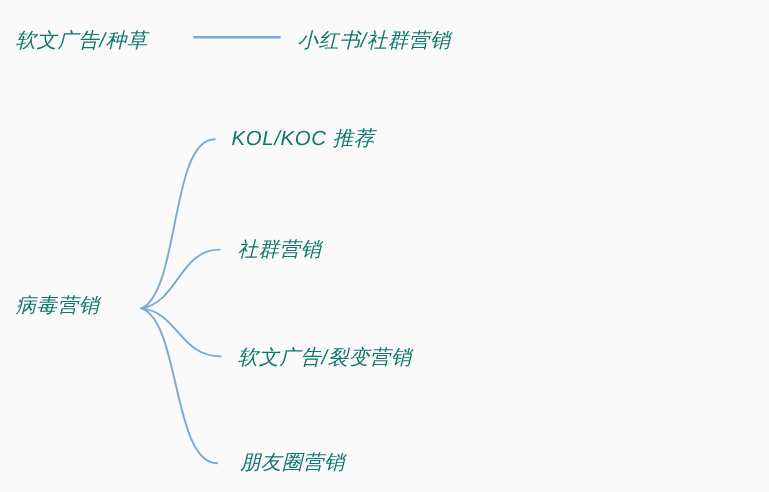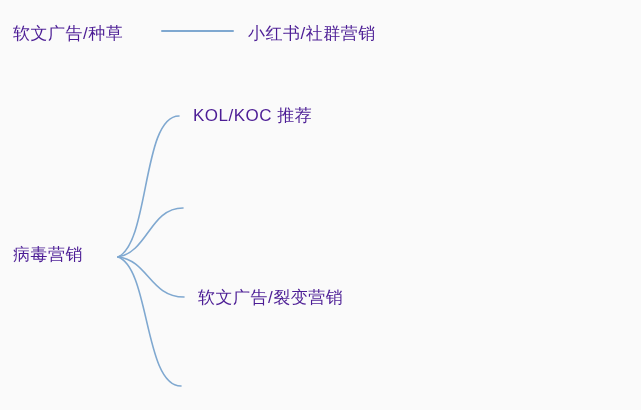--- a/index.html
+++ b/index.html
@@ -29,23 +29,24 @@
     stroke-width: 1.6;
   }
   .connectors path.straight {
     stroke-width: 2;
   }
   .node {
     position: absolute;
     font-size: 17px;
     line-height: 20px;
     letter-spacing: 0.5px;
-    color: #4c1d95;
+    color: #0f766e;
     white-space: nowrap;
     cursor: default;
+    font-style: italic;
   }
 </style>
 </head>
 <body>
 
 <div class="canvas">
 
   <svg class="connectors" width="641" height="410" viewBox="0 0 641 410">
     <path class="straight" d="M162,31 L233,31" stroke="#7fa8d0"></path>
     <path class="curve" d="M118,257 C150,242 142,116 179,116" stroke="#7fa8d0"></path>
@@ -55,17 +56,19 @@
   </svg>
 
   <div class="node" style="left:13px; top:24px">软文广告/种草</div>
 
   <div class="node" style="left:248px; top:24px">小红书/社群营销</div>
 
   <div class="node" style="left:13px; top:245px">病毒营销</div>
 
   <div class="node" style="left:193px; top:106px">KOL/KOC 推荐</div>
 
+  <div class="node" style="left:198px; top:198px">社群营销</div>
 
   <div class="node" style="left:198px; top:288px">软文广告/裂变营销</div>
 
+  <div class="node" style="left:200px; top:376px">朋友圈营销</div>
 
 </div>
 
 </body></html>

